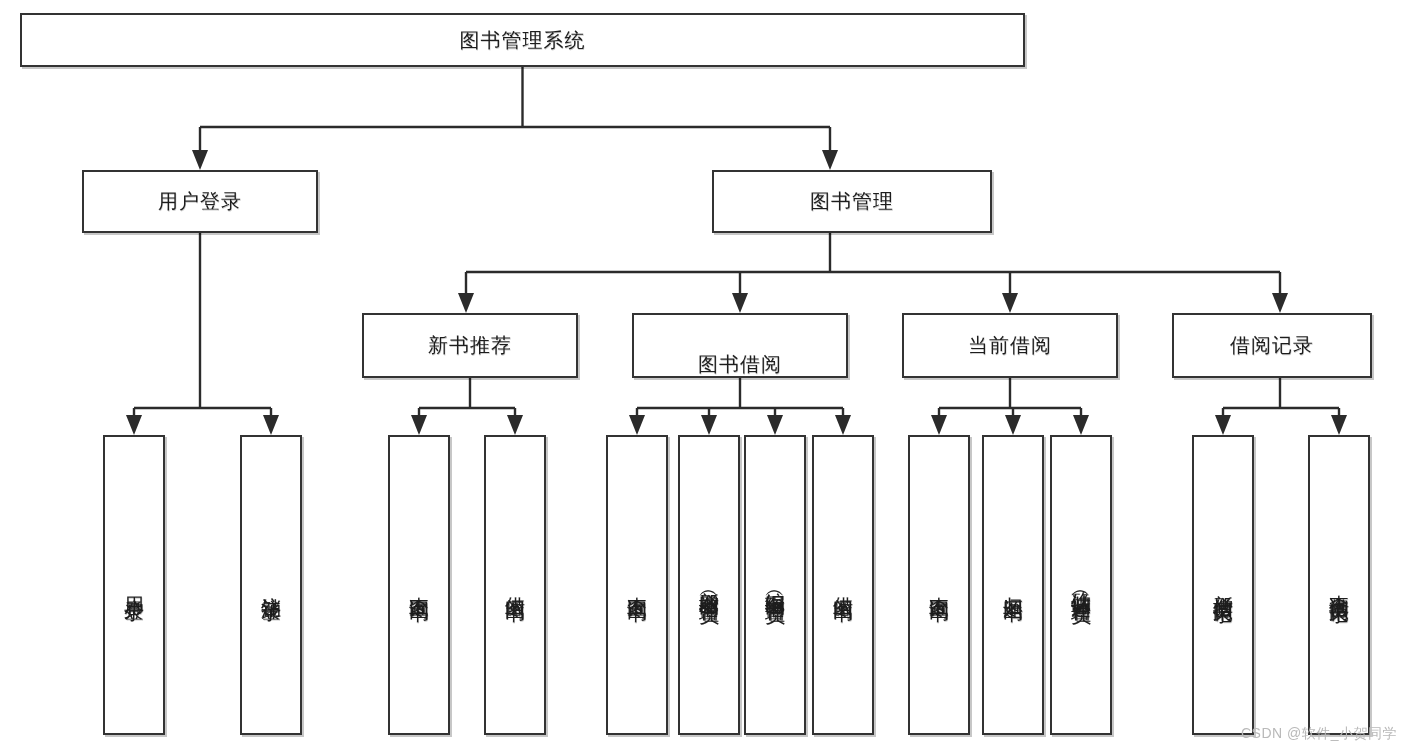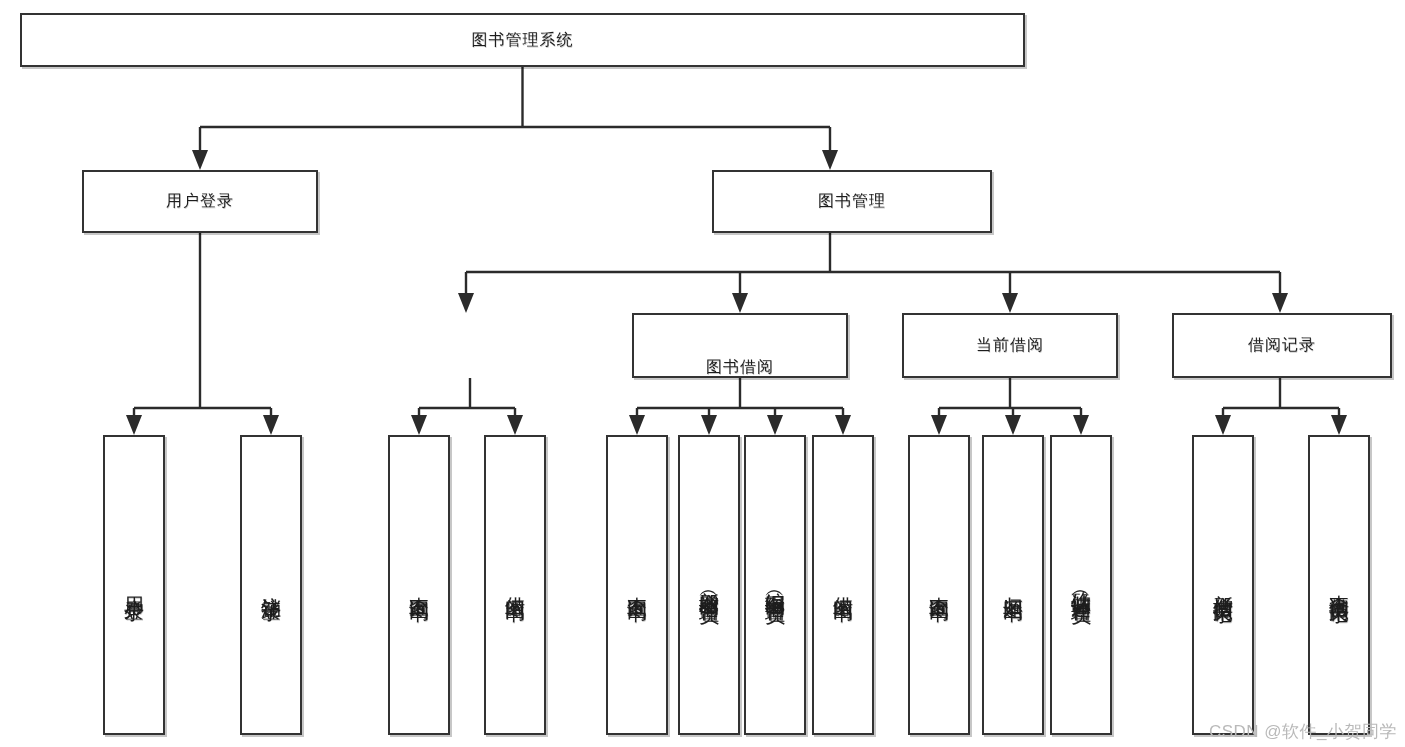--- a/index.html
+++ b/index.html
@@ -24,21 +24,21 @@
     box-sizing: border-box;
     background: #ffffff;
     border: 2.5px solid #333333;
     box-shadow: 2px 2px 0 rgba(0,0,0,0.22);
     display: flex;
     align-items: center;
     justify-content: center;
     color: #1d1d1d;
   }
   .node-label {
-    font-size: 16px;
+    font-size: 20px;
     line-height: 1.15;
     letter-spacing: 1px;
     white-space: nowrap;
     text-shadow: 0.5px 0.5px 0 rgba(150,150,150,0.45);
   }
   
   .leaf {
     position: absolute;
     box-sizing: border-box;
     background: #ffffff;
@@ -74,21 +74,21 @@
     fill: none;
   }
   #connectors polygon {
     fill: #2b2b2b;
   }
   
   #watermark {
     position: absolute;
     right: 8px;
     bottom: 4px;
-    font-size: 17px;
+    font-size: 14px;
     color: #b9b9b9;
     letter-spacing: 0.5px;
     white-space: nowrap;
   }
 </style>
 </head>
 <body>
 
 <div id="diagram-root">
 
@@ -161,27 +161,30 @@
     <span class="node-label">图书管理系统</span>
   </div>
 
   <div class="node" id="node-l2-0" style="left: 82px; top: 170px; width: 236px; height: 63px;">
     <span class="node-label">用户登录</span>
   </div>
   <div class="node" id="node-l2-1" style="left: 712px; top: 170px; width: 280px; height: 63px;">
     <span class="node-label">图书管理</span>
   </div>
 
+  <div class="node" id="node-l3-0" style="left: 362px; top: 313px; width: 216px; height: 65px;">
+    <span class="node-label">新书推荐</span>
+  </div>
   <div class="node" id="node-l3-1" style="left: 632px; top: 313px; width: 216px; height: 65px; align-items: flex-end;">
     <span class="node-label">图书借阅</span>
   </div>
   <div class="node" id="node-l3-2" style="left: 902px; top: 313px; width: 216px; height: 65px; justify-content: center;">
     <span class="node-label">当前借阅</span>
   </div>
-  <div class="node" id="node-l3-3" style="left: 1172px; top: 313px; width: 220px; height: 65px;">
+  <div class="node" id="node-l3-3" style="left: 1172px; top: 313px; width: 200px; height: 65px;">
     <span class="node-label">借阅记录</span>
   </div>
 
   <div class="leaf" id="leaf-0" style="left: 103px; top: 435px; width: 62px; height: 300px;">
     <span class="leaf-label">用户登录</span>
   </div>
   <div class="leaf" id="leaf-1" style="left: 240px; top: 435px; width: 62px; height: 300px;">
     <span class="leaf-label">注销登录</span>
   </div>
   <div class="leaf" id="leaf-2" style="left: 388px; top: 435px; width: 62px; height: 300px;">

